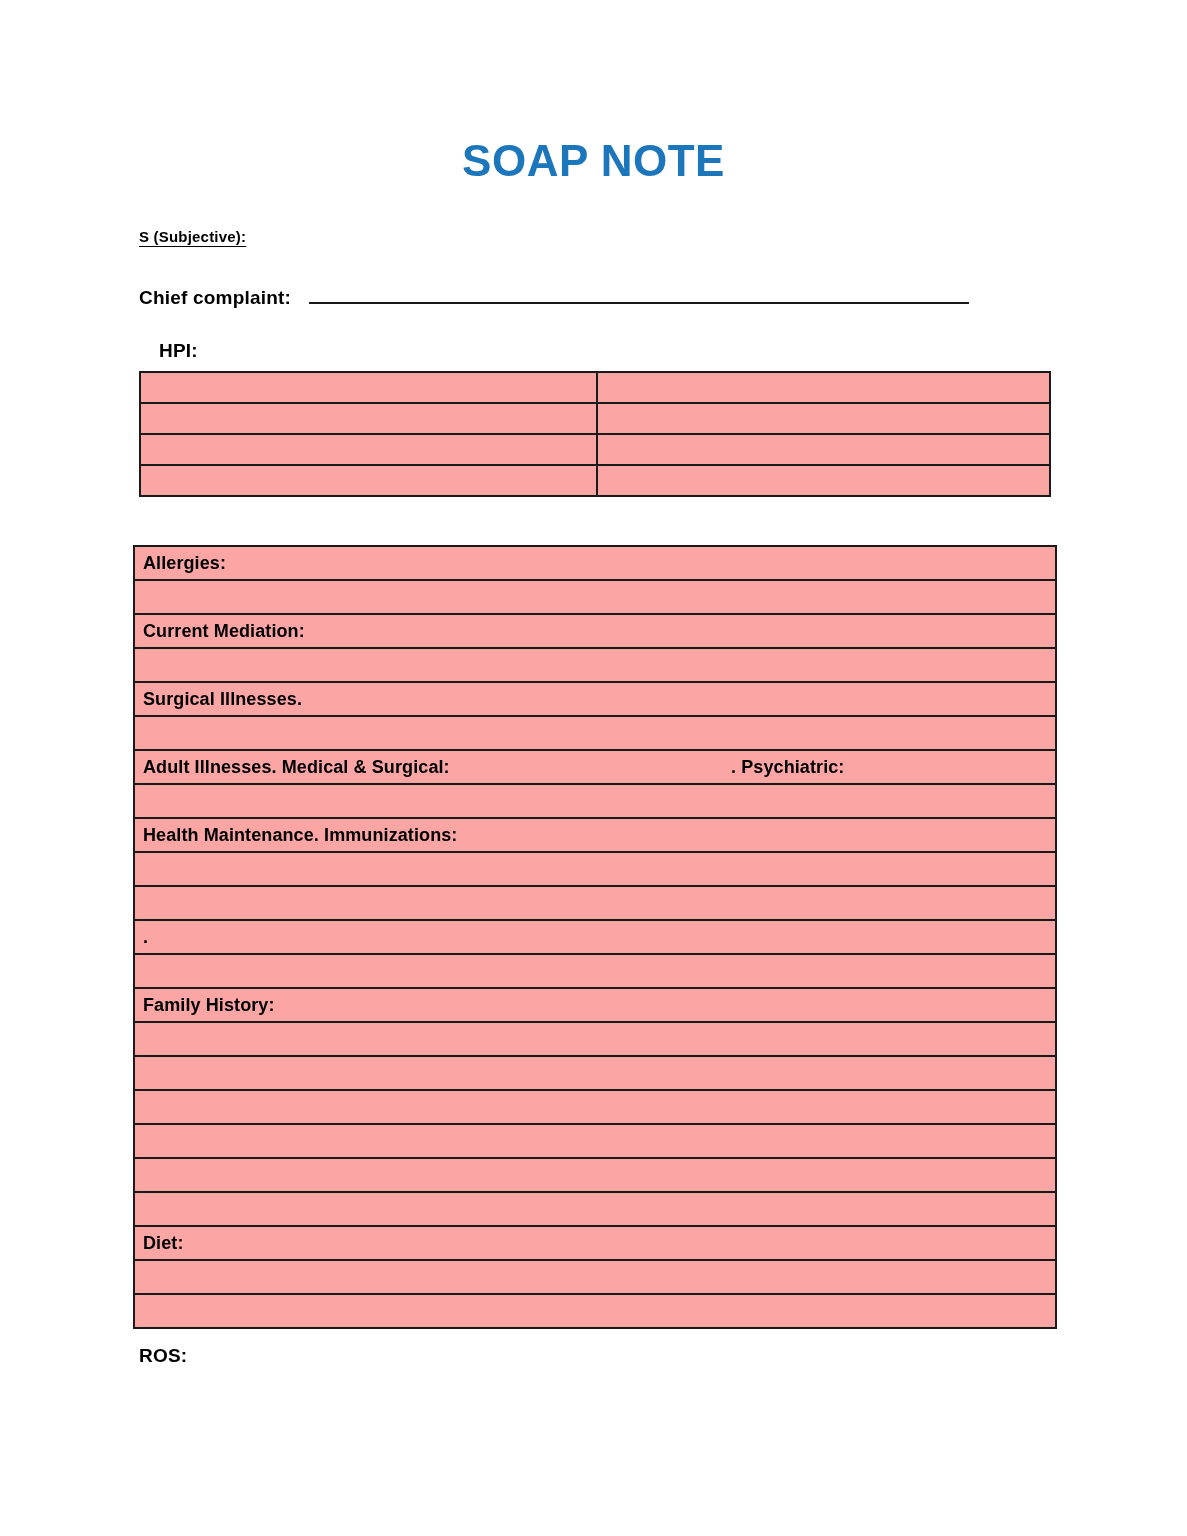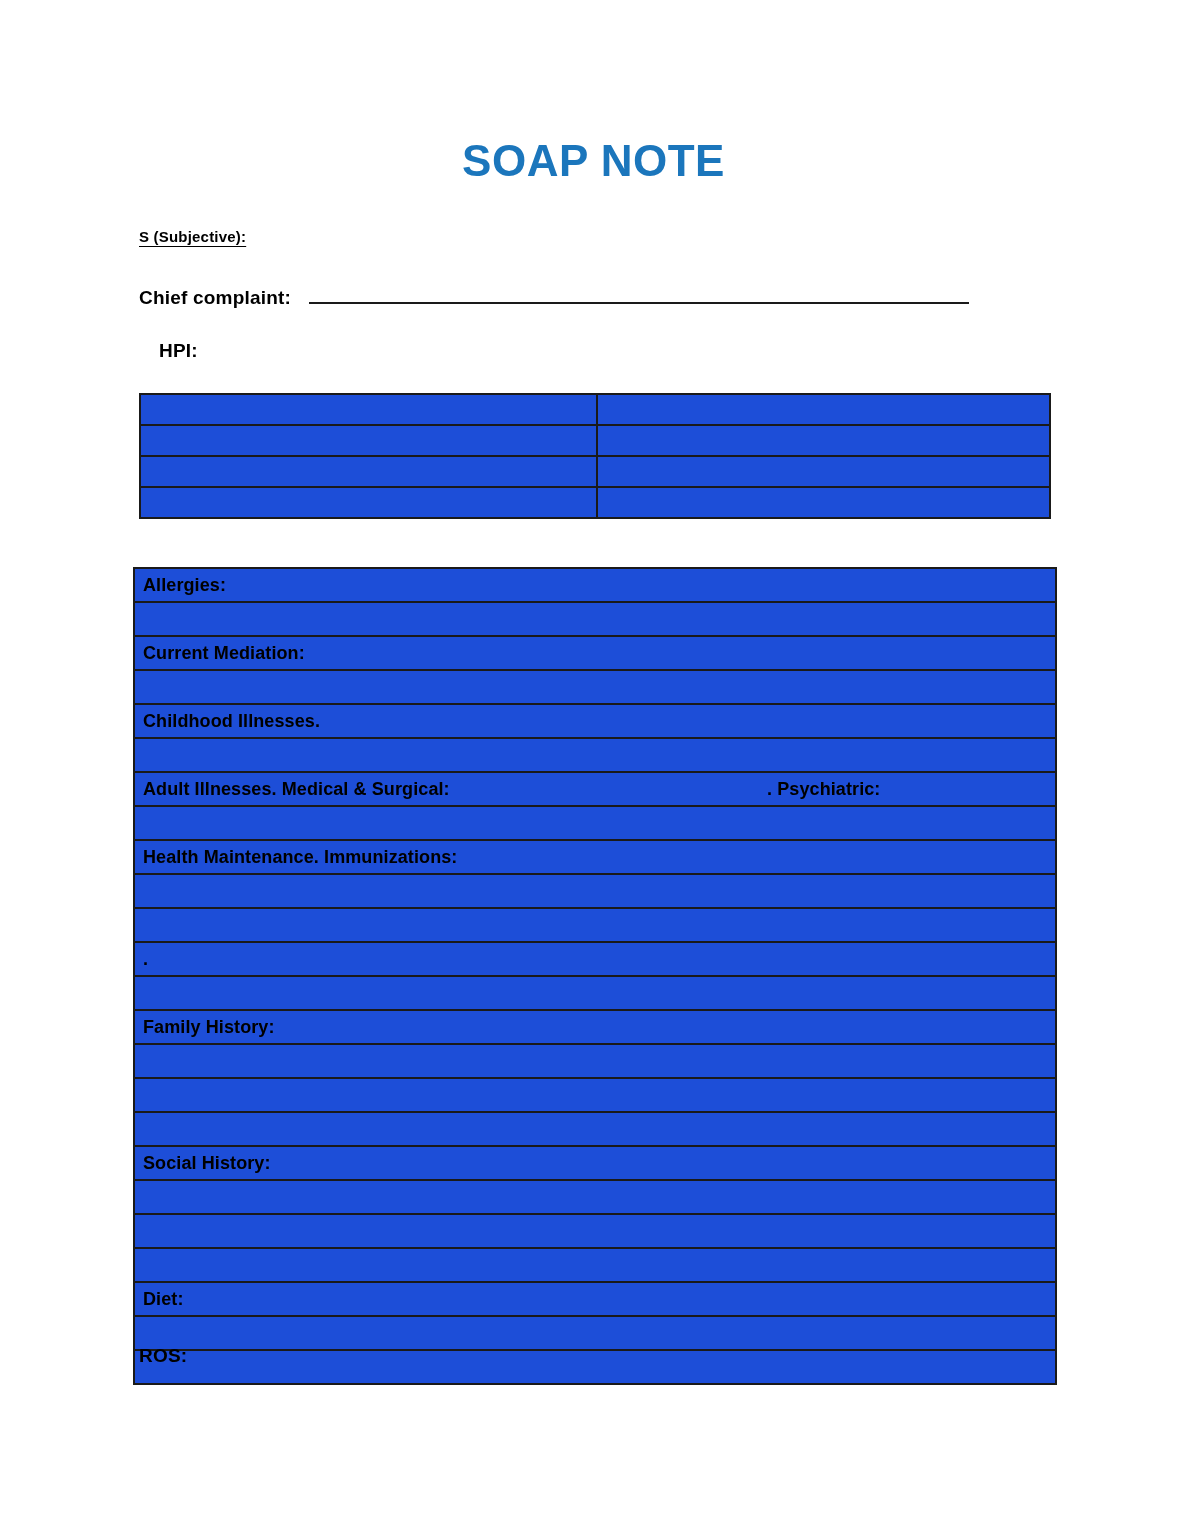--- a/index.html
+++ b/index.html
@@ -81,22 +81,21 @@
     font-weight: bold;
     letter-spacing: 0.2px;
     margin-left: 20px;
   }
 
   
   .grid-table {
     position: absolute;
     border-collapse: collapse;
     table-layout: fixed;
-    background: #1d4ed8;
-    margin-top: 22px;
+    background: #fca5a5;
   }
   .grid-table td {
     border: 2px solid #1a1a1a;
     padding: 0;
     vertical-align: middle;
   }
 
   
   #hpi-table {
     left: 139px;
@@ -128,21 +127,21 @@
   }
   .cell-inner {
     position: relative;
     width: 100%;
     height: 100%;
     display: flex;
     align-items: center;
   }
   .field-label.secondary {
     position: absolute;
-    left: 624px;
+    left: 588px;
     top: 50%;
     transform: translateY(-50%);
   }
   .tiny-dot {
     font-size: 18px;
     font-weight: bold;
     display: inline-block;
   }
 
   
@@ -210,21 +209,21 @@
               <span class="field-label">Current Mediation:</span>
             </div>
           </td>
         </tr>
         <tr>
           <td class="blank-row"></td>
         </tr>
         <tr>
           <td>
             <div class="cell-inner">
-              <span class="field-label">Childhood Illnesses.</span>
+              <span class="field-label">Surgical Illnesses.</span>
             </div>
           </td>
         </tr>
         <tr>
           <td class="blank-row"></td>
         </tr>
         <tr>
           <td>
             <div class="cell-inner">
               <span class="field-label">Adult Illnesses.  Medical &amp; Surgical:</span>
@@ -268,27 +267,20 @@
         <tr>
           <td class="blank-row"></td>
         </tr>
         <tr>
           <td class="blank-row"></td>
         </tr>
         <tr>
           <td class="blank-row"></td>
         </tr>
         <tr>
-          <td>
-            <div class="cell-inner">
-              <span class="field-label">Social History:</span>
-            </div>
-          </td>
-        </tr>
-        <tr>
           <td class="blank-row"></td>
         </tr>
         <tr>
           <td class="blank-row"></td>
         </tr>
         <tr>
           <td class="blank-row"></td>
         </tr>
         <tr>
           <td>

